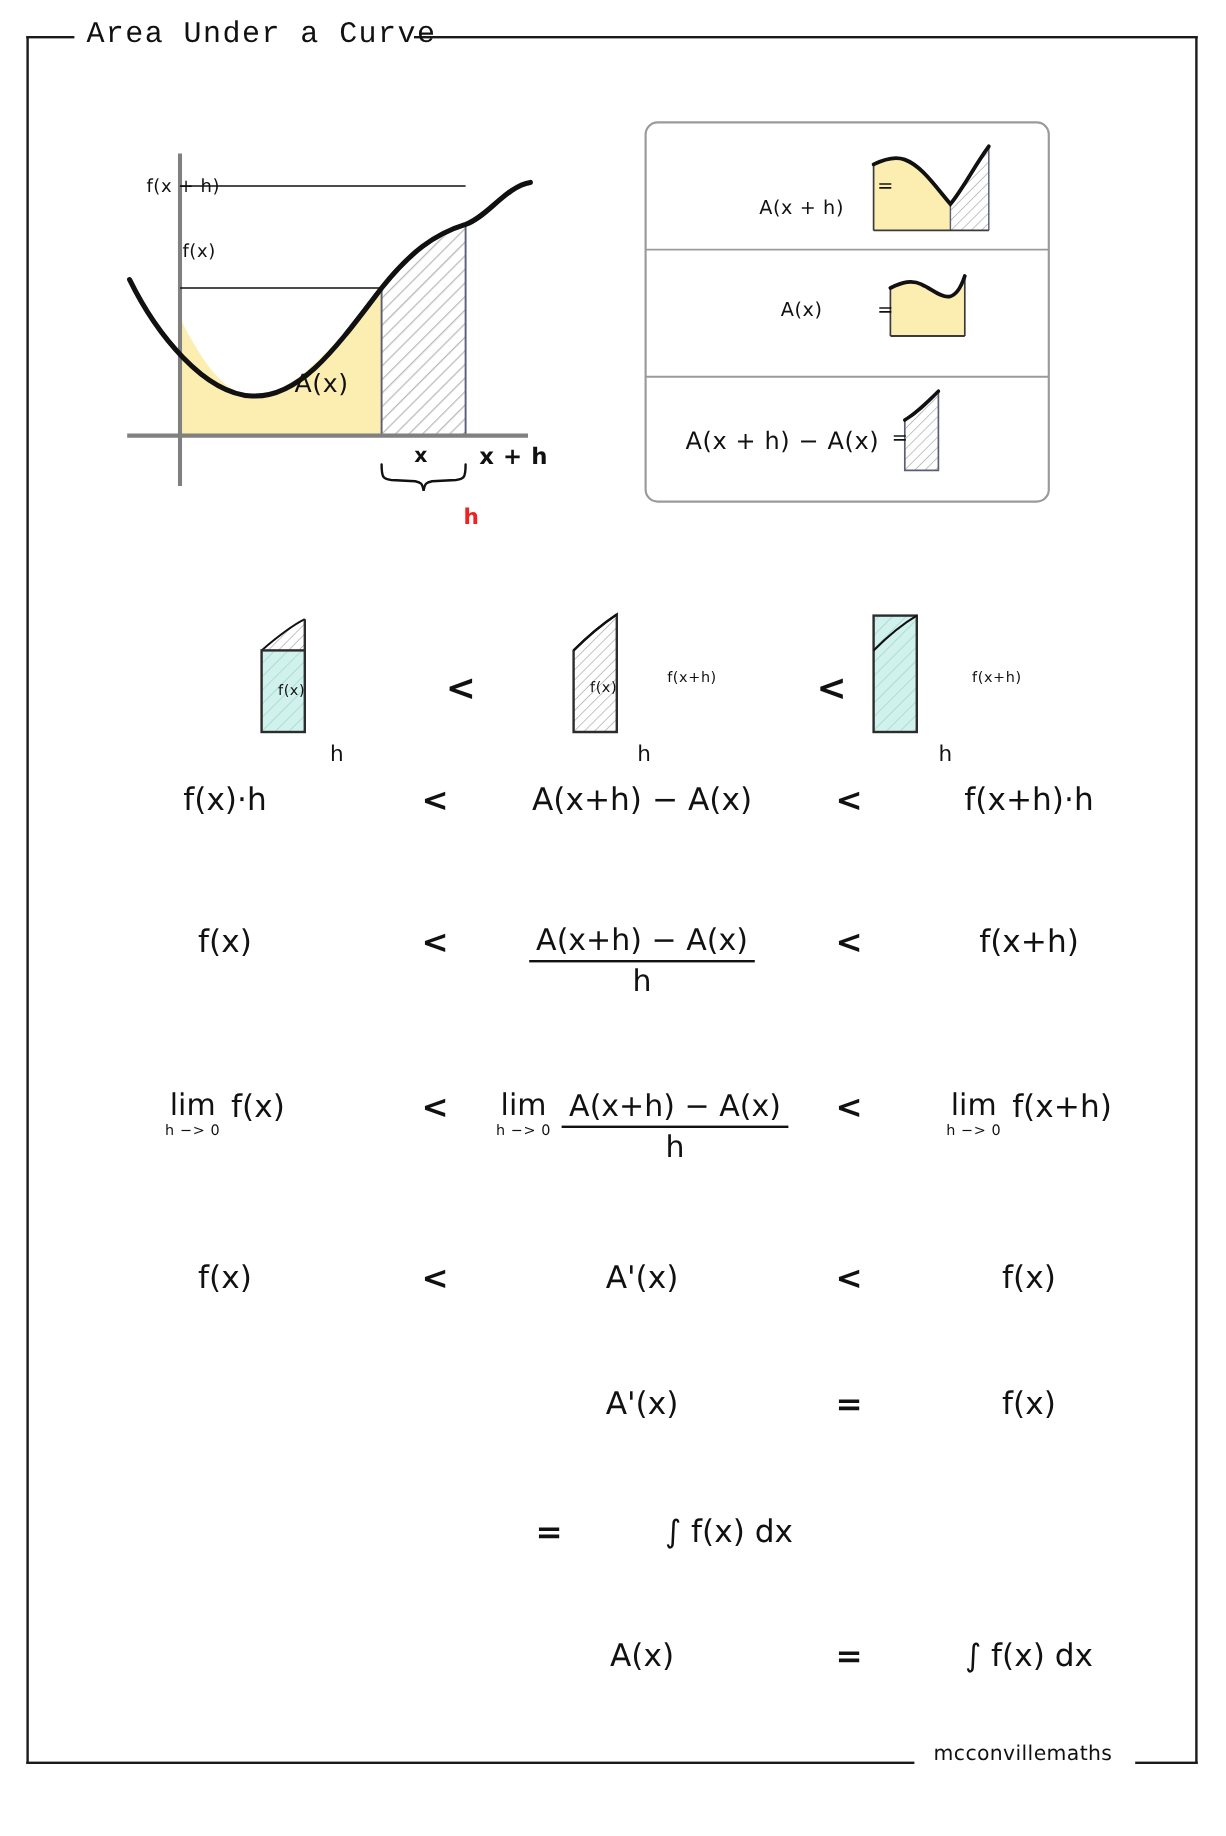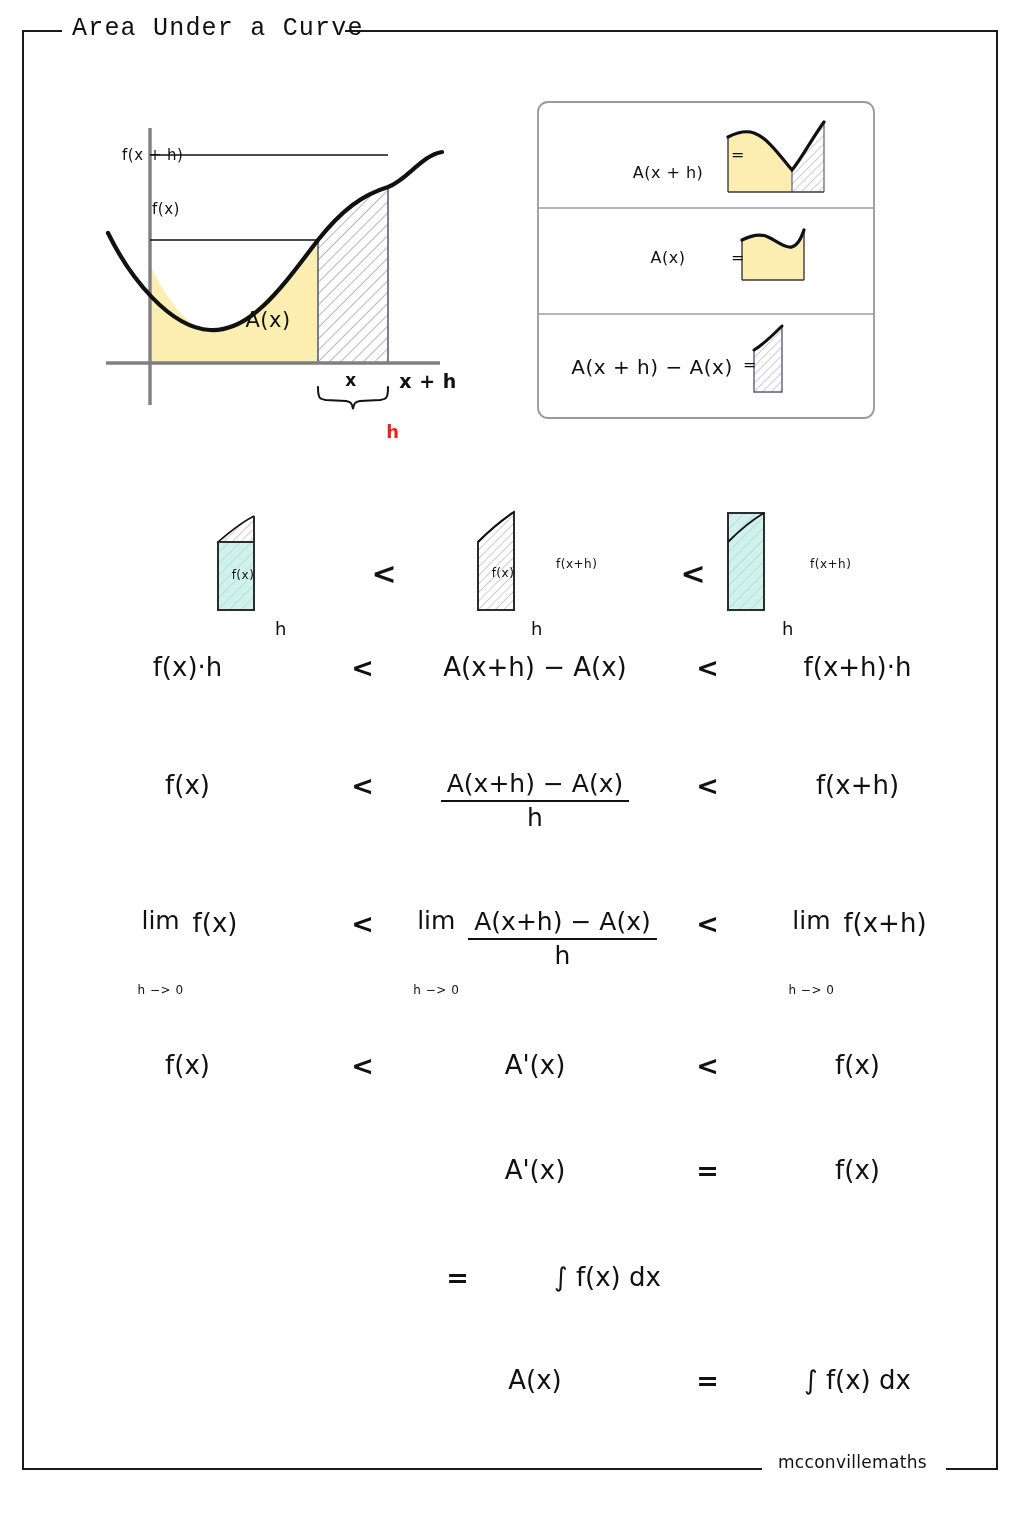--- a/index.html
+++ b/index.html
@@ -117,21 +117,20 @@
   .limwrap {
     display: inline-flex;
     align-items: flex-start;
     gap: 9px;
   }
   .limop {
     display: inline-flex;
     flex-direction: column;
     align-items: center;
     line-height: 1.0;
-    gap: 48px;
   }
   .limop .lim-main { font-size: 25px; }
   .limop .lim-sub  { font-size: 12px; margin-top: 3px; letter-spacing: 0.5px; }
 
   
   .shp-label { font-size: 12px; }
   .shp-h     { font-size: 18px; }
 </style>
 </head>
 <body>

